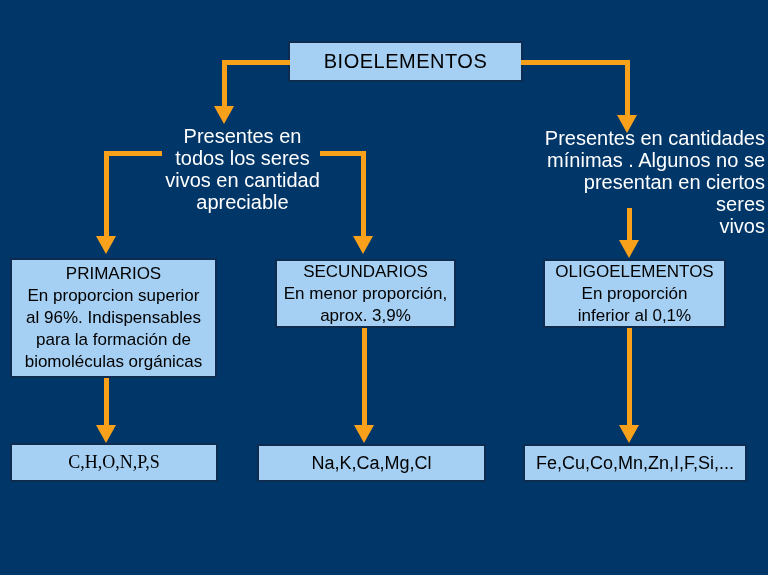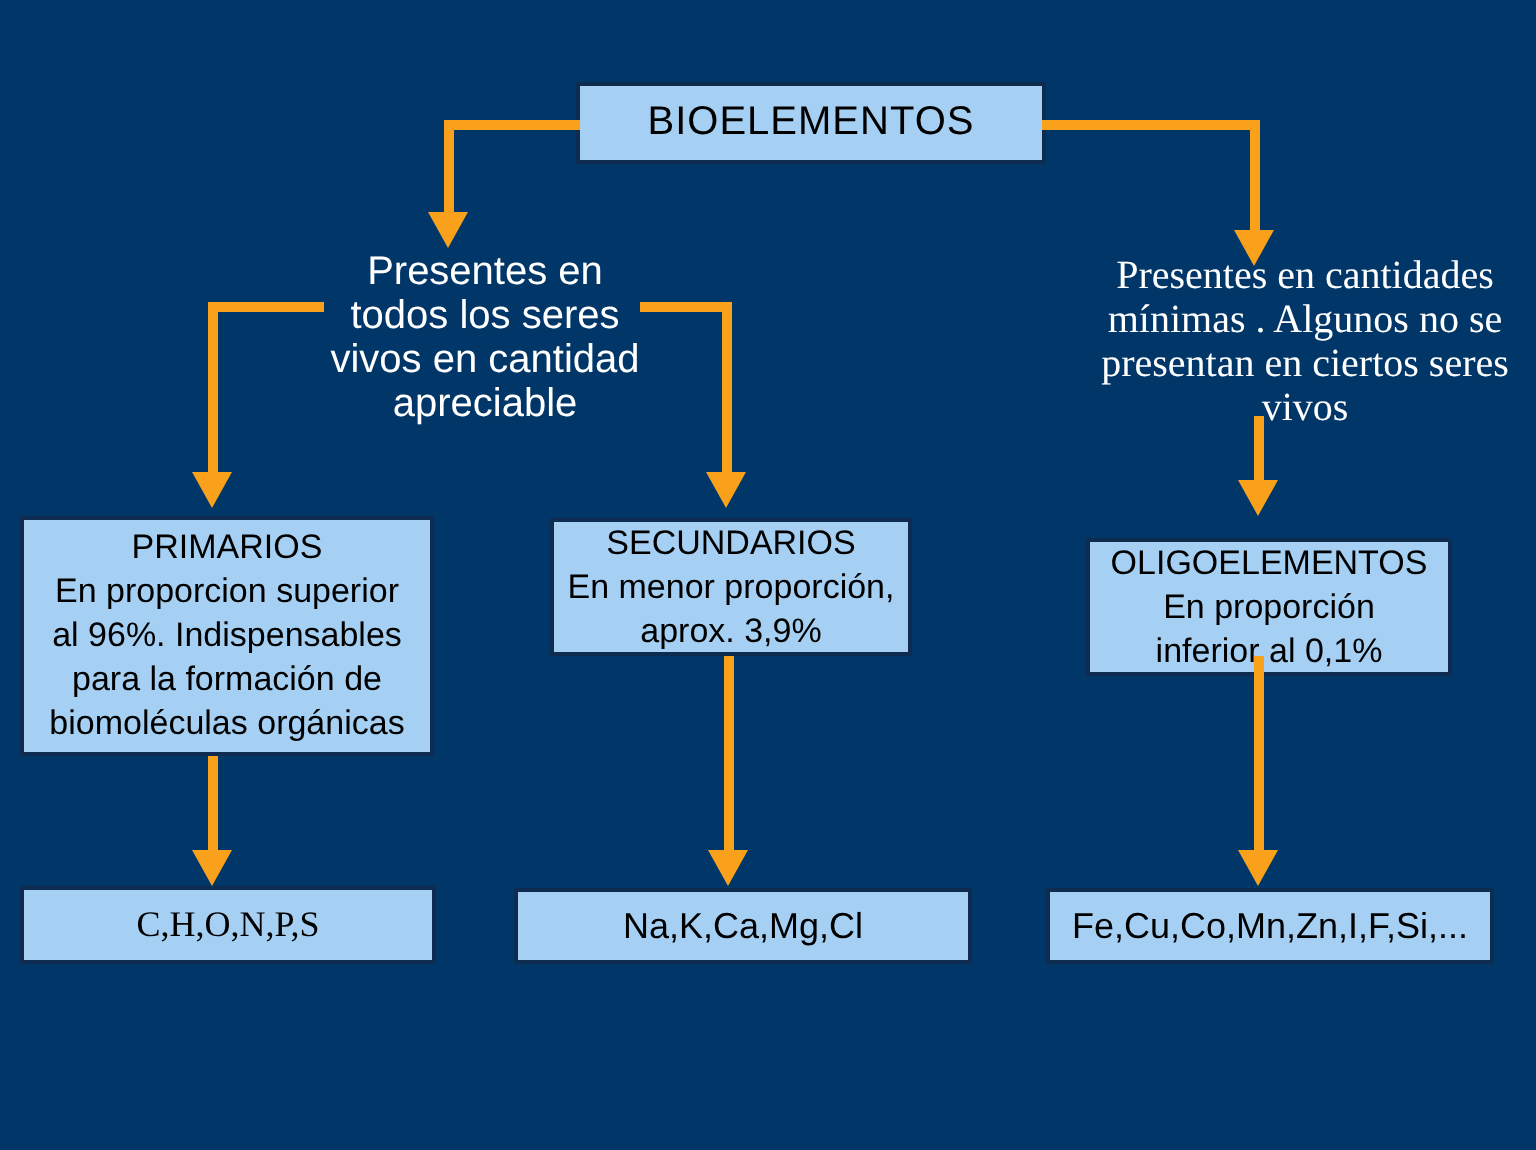--- a/index.html
+++ b/index.html
@@ -35,21 +35,21 @@
   .title-box{font-size:20px;letter-spacing:0.5px;}
   .elements-box{font-size:18px;}
   .note{
     position:absolute;
     color:var(--text-light);
     font-size:20px;
     line-height:22px;
     white-space:pre-line;
   }
   .note-left{text-align:center;}
-  .note-right{text-align:center;font-family:Liberation Serif, serif;}
+  .note-right{text-align:right;}
   .connector{position:absolute;left:0;top:0;width:0;height:0;}
   .shaft{position:absolute;background:var(--arrow);}
   .head{
     position:absolute;width:0;height:0;
     border-left:10px solid transparent;
     border-right:10px solid transparent;
     border-top:18px solid var(--arrow);
   }
 </style>
 </head>
@@ -75,21 +75,21 @@
     <div class="cat-desc">En proporcion superior
 al 96%. Indispensables
 para la formación de
 biomoléculas orgánicas</div>
   </div>
   <div class="box" style="left:275px;top:259px;width:181px;height:69px;">
     <div class="cat-title">SECUNDARIOS</div>
     <div class="cat-desc">En menor proporción,
 aprox. 3,9%</div>
   </div>
-  <div class="box" style="left:543px;top:269px;width:183px;height:69px;">
+  <div class="box" style="left:543px;top:259px;width:183px;height:69px;">
     <div class="cat-title">OLIGOELEMENTOS</div>
     <div class="cat-desc">En proporción
 inferior al 0,1%</div>
   </div>
 
   <div class="box elements-box" style="left:10px;top:443px;width:208px;height:39px;font-family:Liberation Serif, serif;">C,H,O,N,P,S</div>
   <div class="box elements-box" style="left:257px;top:444px;width:229px;height:38px;">Na,K,Ca,Mg,Cl</div>
   <div class="box elements-box" style="left:523px;top:444px;width:224px;height:38px;">Fe,Cu,Co,Mn,Zn,I,F,Si,...</div>
 
   <div class="connector">

